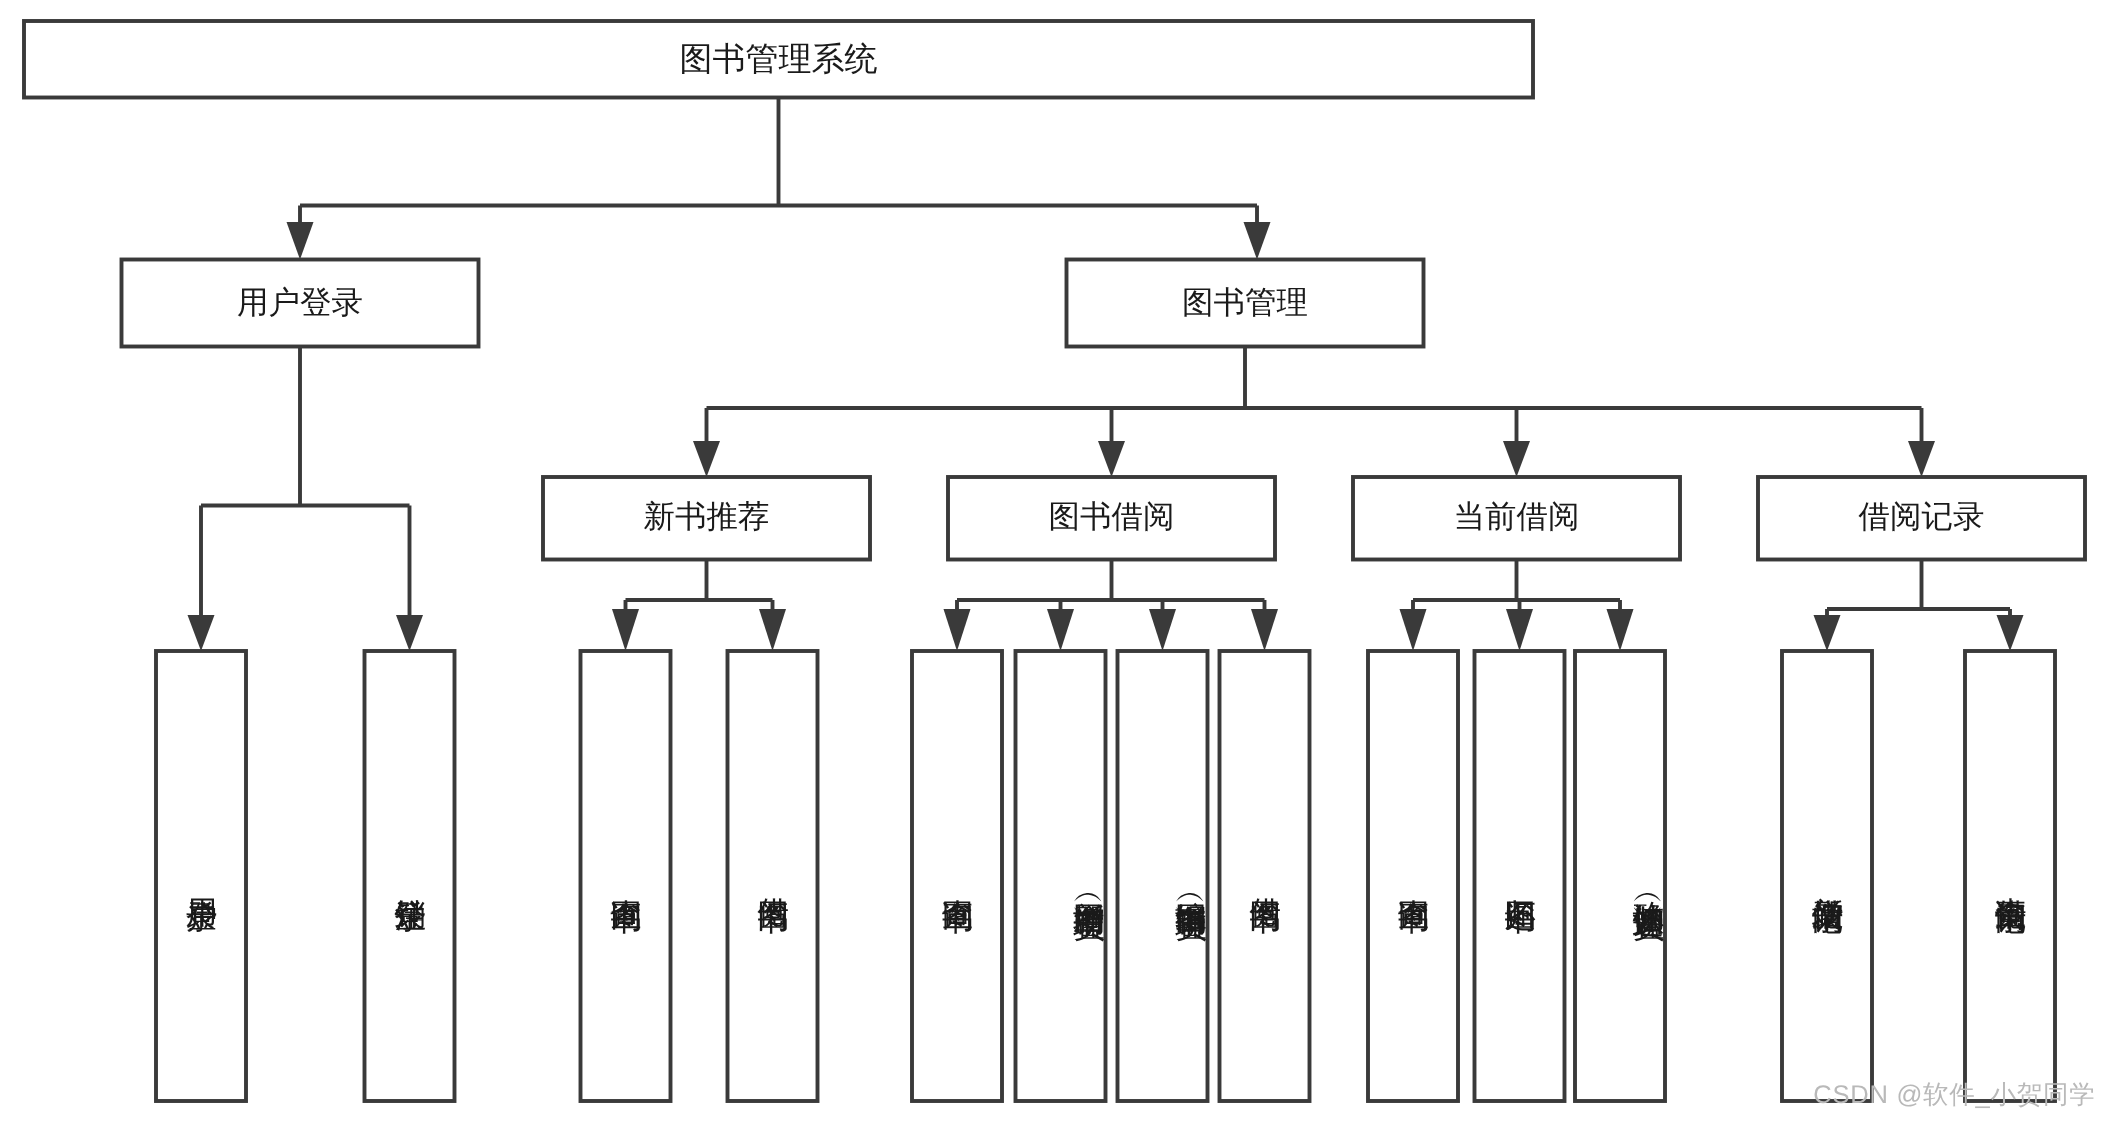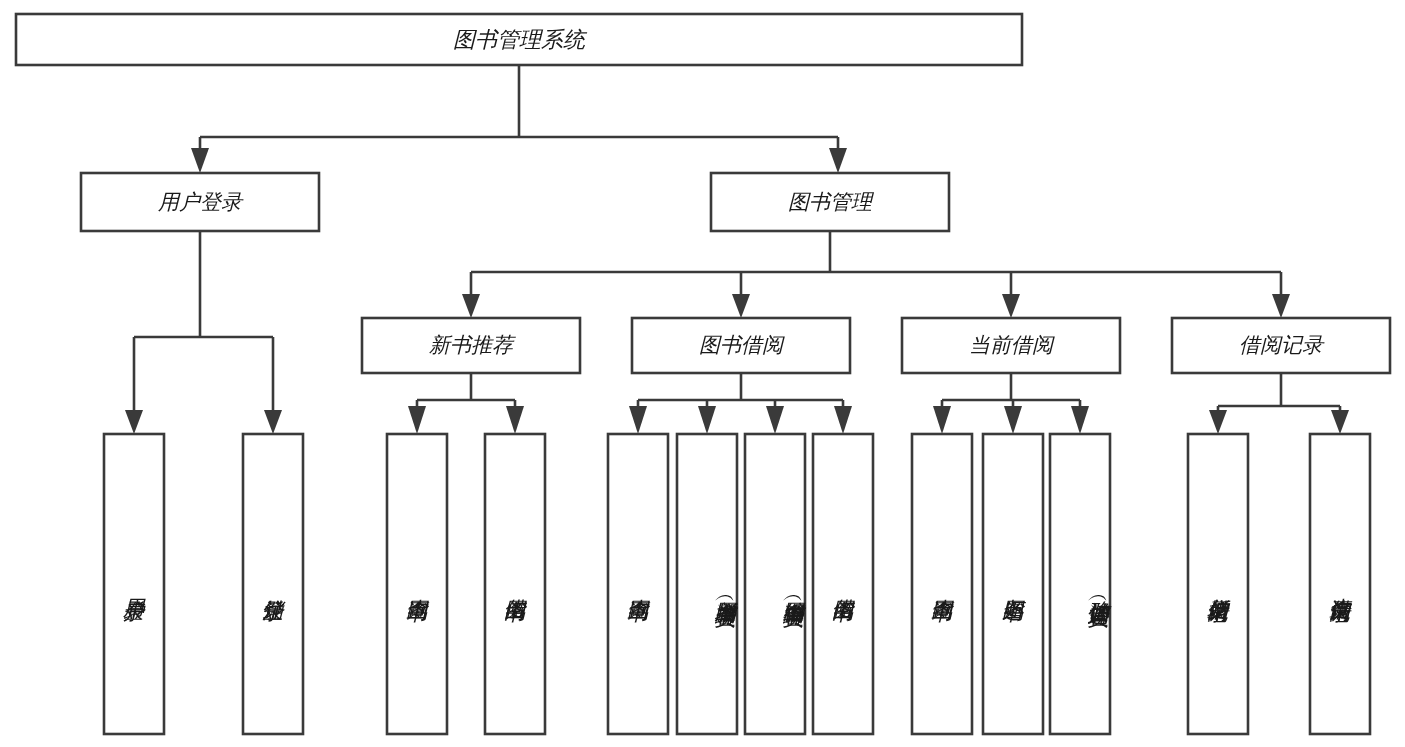--- a/index.html
+++ b/index.html
@@ -12,21 +12,20 @@
     height: 747px;
     position: relative;
     font-family: "Liberation Sans", "DejaVu Sans", sans-serif;
     overflow: hidden;
   }
   #diagram-root {
     position: absolute;
     left: 0; top: 0;
     width: 1405px;
     height: 747px;
-    font-style: italic;
   }
   svg.flow {
     display: block;
     width: 1405px;
     height: 747px;
   }
   .node-rect {
     fill: #ffffff;
     stroke: #3a3a3a;
     stroke-width: 2.6;
@@ -213,14 +212,15 @@
   <div class="vlabel" style="left:608px; top:434px; width:60px; height:300px;">查询图书</div>
   <div class="vlabel" style="left:677px; top:434px; width:60px; height:300px; align-items:flex-start; padding-top:8px; box-sizing:border-box;">新增图书（管理员）</div>
   <div class="vlabel" style="left:745px; top:434px; width:60px; height:300px; align-items:flex-start; padding-top:8px; box-sizing:border-box;">编辑图书（管理员）</div>
   <div class="vlabel" style="left:813px; top:434px; width:60px; height:300px;">借阅图书</div>
   <div class="vlabel" style="left:912px; top:434px; width:60px; height:300px;">查询图书</div>
   <div class="vlabel" style="left:983px; top:434px; width:60px; height:300px;">归还图书</div>
   <div class="vlabel" style="left:1050px; top:434px; width:60px; height:300px; align-items:flex-start; padding-top:8px; box-sizing:border-box;">确认归还（管理员）</div>
   <div class="vlabel" style="left:1188px; top:434px; width:60px; height:300px;">新增借阅记录</div>
   <div class="vlabel" style="left:1310px; top:434px; width:60px; height:300px;">查询借阅记录</div>
 
+  <div class="watermark">CSDN @软件_小贺同学</div>
 
 </div>
 
 </body></html>

